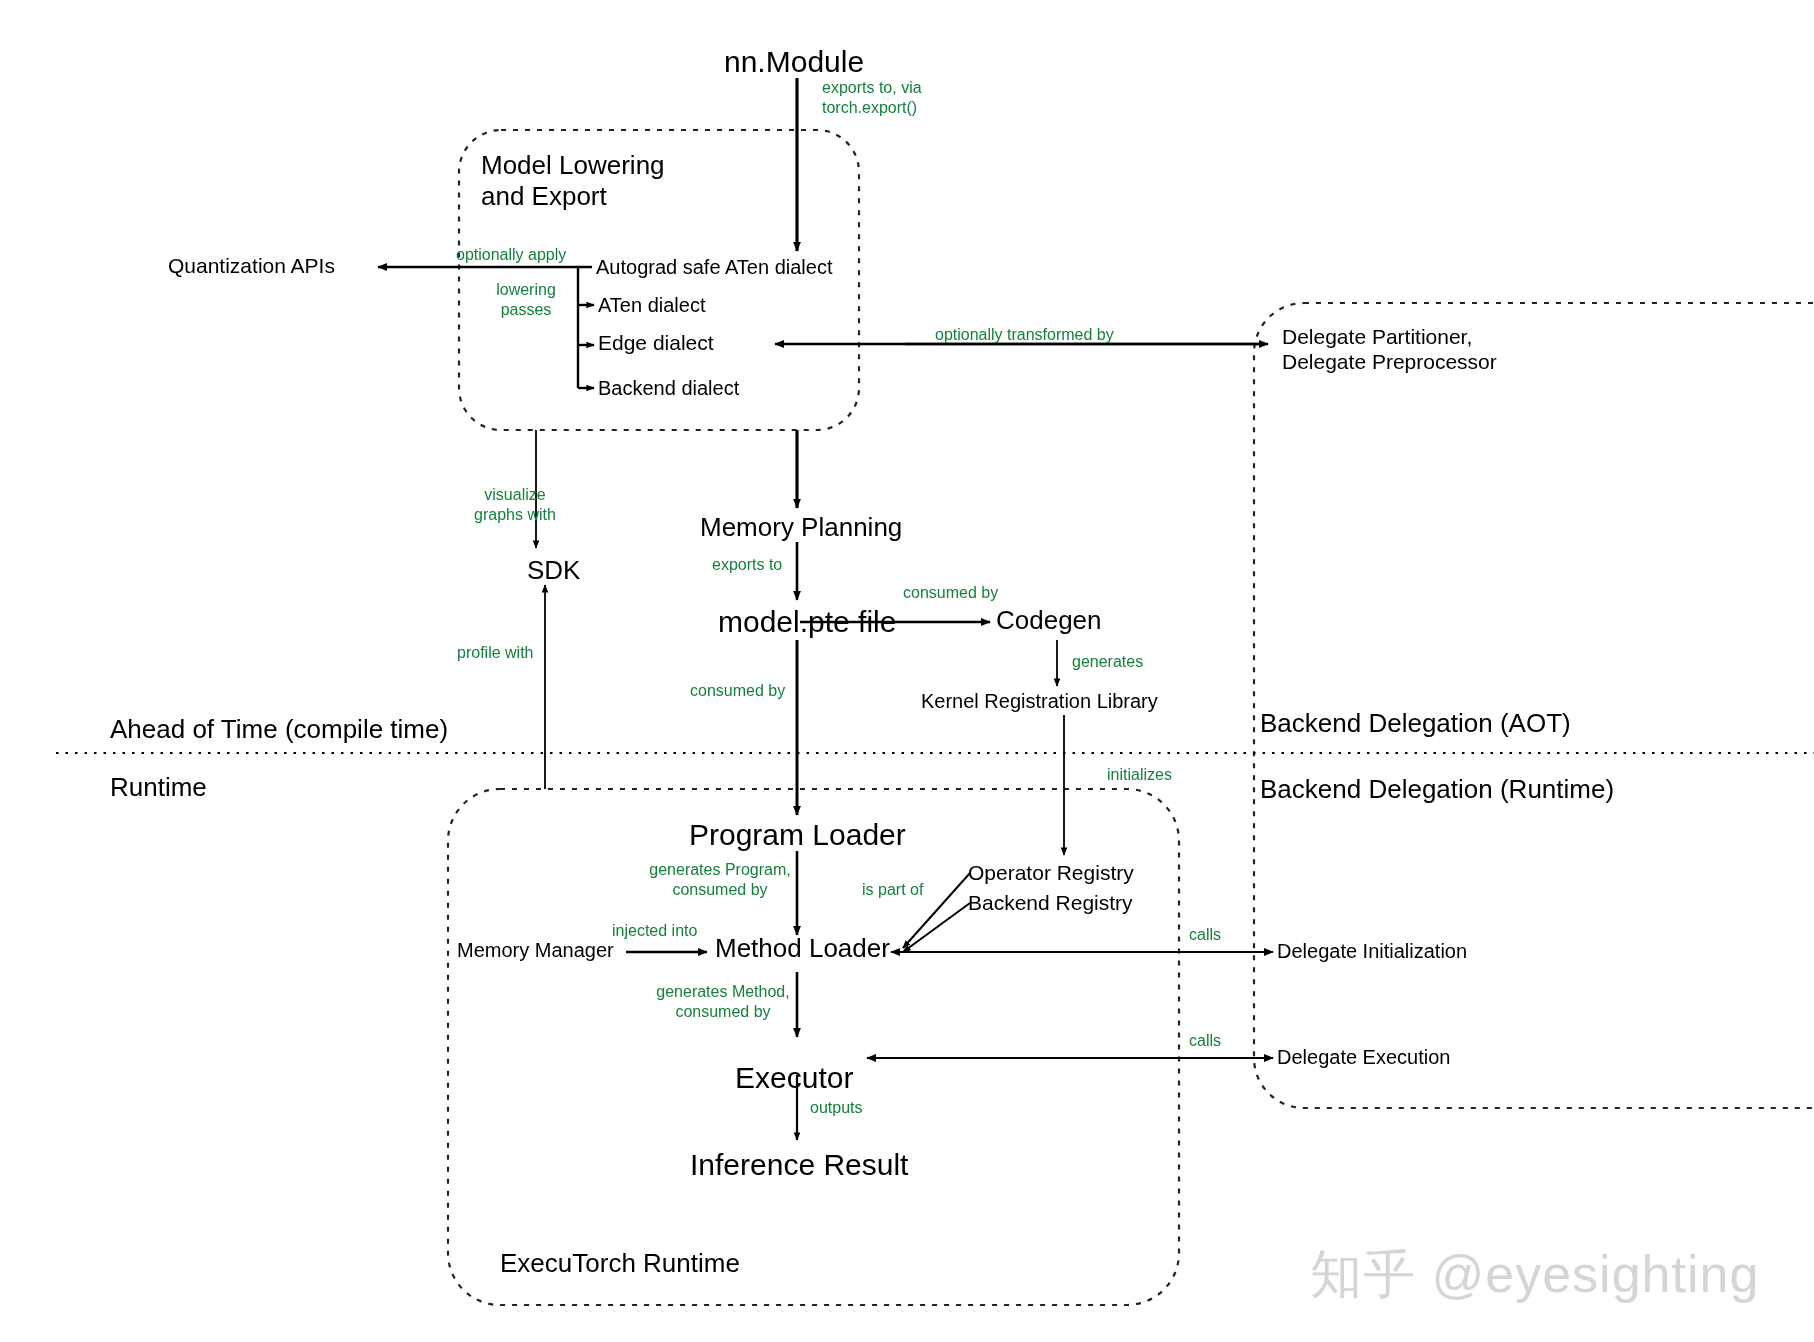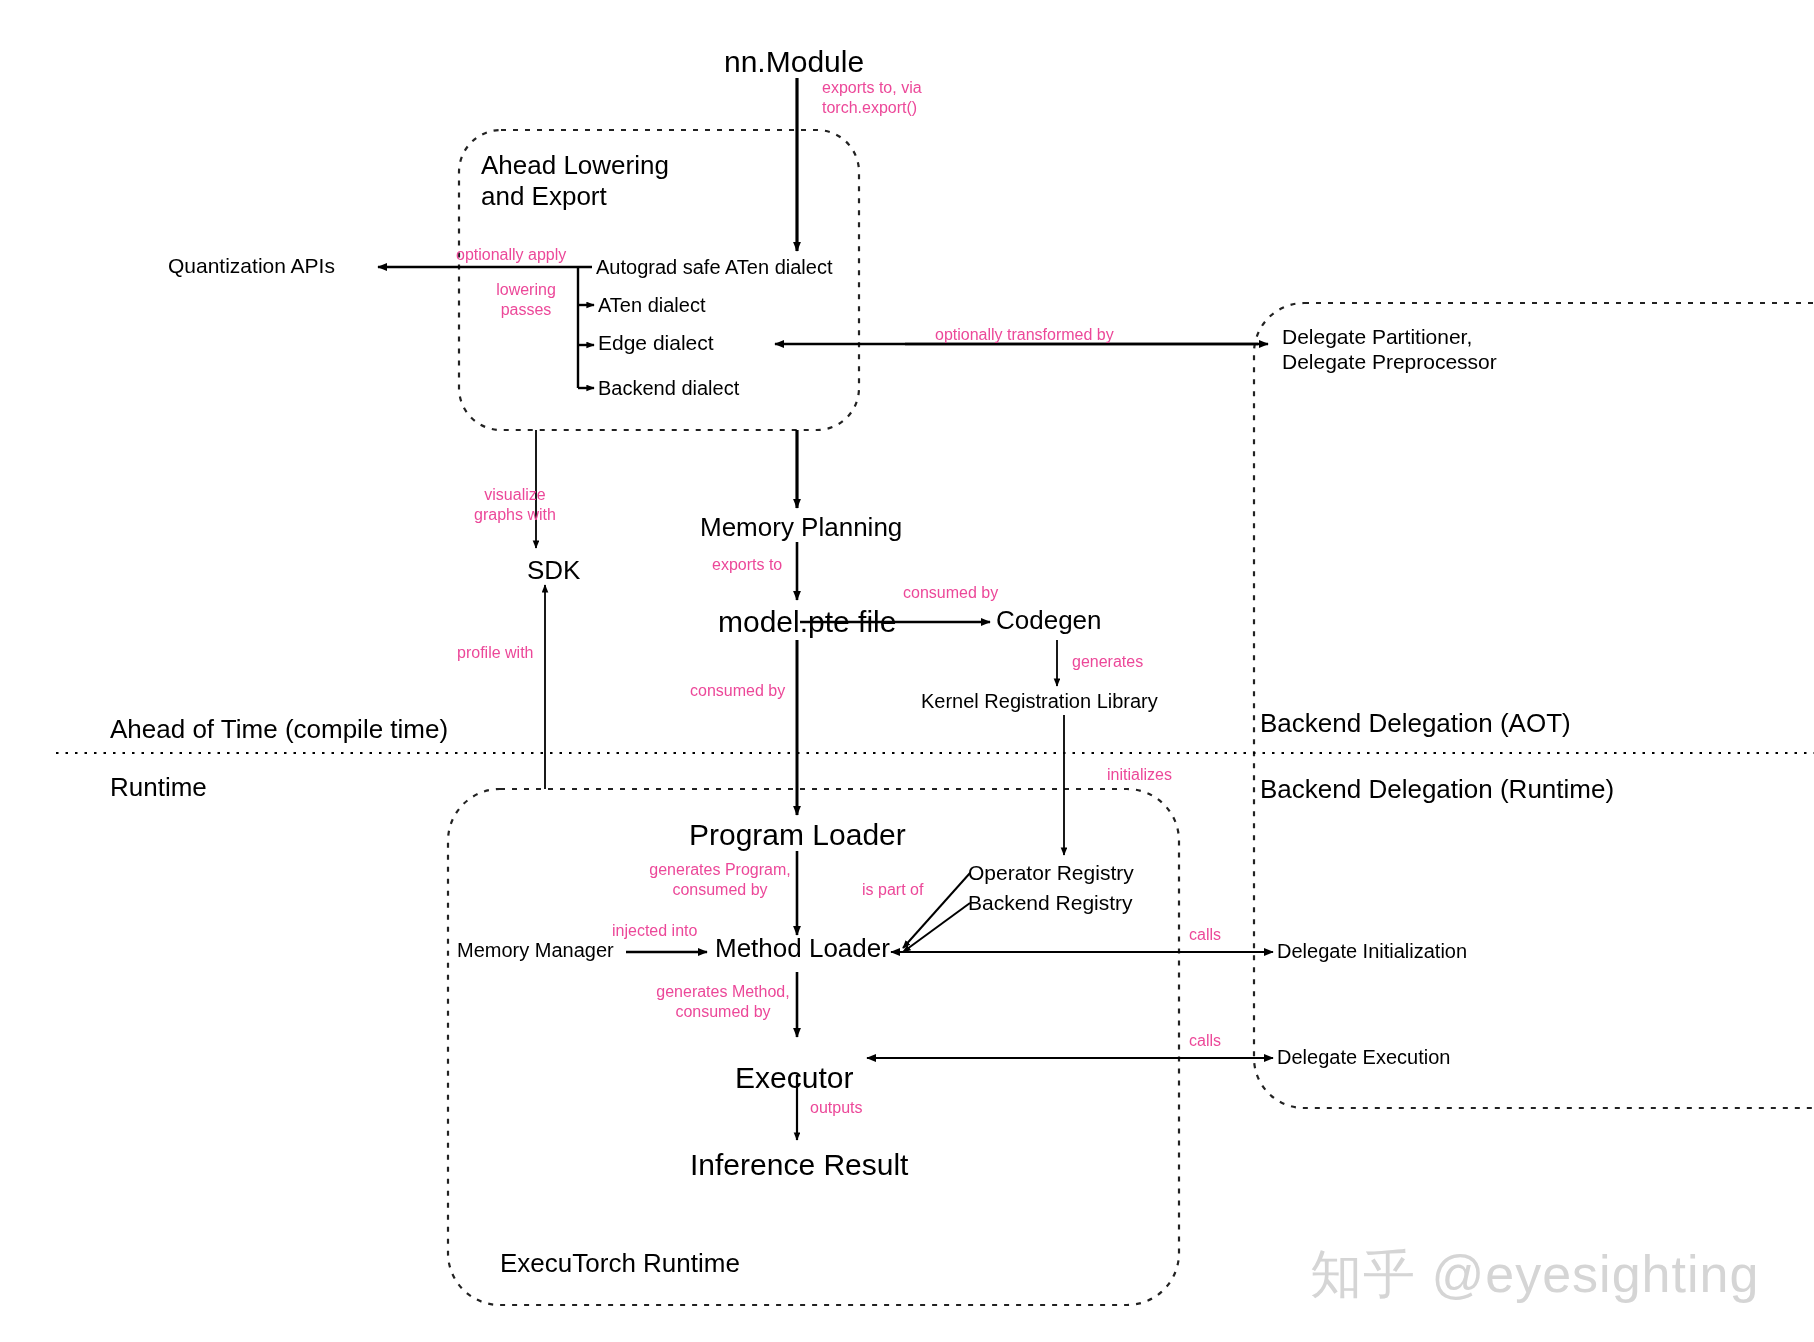--- a/index.html
+++ b/index.html
@@ -26,21 +26,21 @@
   }
   .node {
     position: absolute;
     white-space: nowrap;
     color: #000;
     line-height: 1.18;
   }
   .lbl {
     position: absolute;
     white-space: nowrap;
-    color: #ec4899;
+    color: #15803d;
     font-size: 16px;
     line-height: 1.25;
   }
   .lbl.ctr { text-align: center; }
   .big    { font-size: 30px; }
   .med    { font-size: 26px; }
   .sml    { font-size: 21px; }
   .xsml   { font-size: 20px; }
   .groupcap { font-size: 26px; }
   .watermark {
@@ -122,21 +122,21 @@
   </svg>
 
   <div class="node big" style="left:724px; top:44px;">nn.Module</div>
 
   <div class="lbl" style="left:822px; top:78px;">
     <div>exports to, via</div>
     <div>torch.export()</div>
   </div>
 
   <div class="node groupcap" style="left:481px; top:150px;">
-    <div>Ahead Lowering</div>
+    <div>Model Lowering</div>
     <div>and Export</div>
   </div>
 
   <div class="node sml" style="left:168px; top:254px;">Quantization APIs</div>
 
   <div class="lbl" style="left:456px; top:245px;">optionally apply</div>
 
   <div class="lbl ctr" style="left:480px; top:280px; width:92px;">
     <div>lowering</div>
     <div>passes</div>

